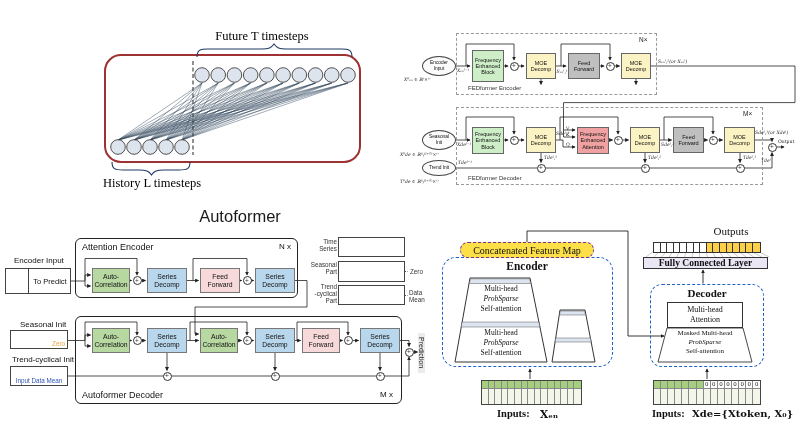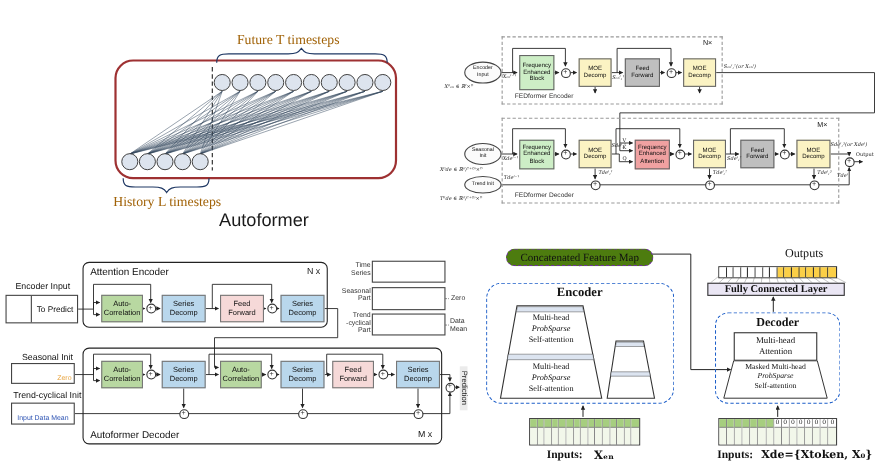--- a/index.html
+++ b/index.html
@@ -26,21 +26,21 @@
   .oval{position:absolute;z-index:2;border:0.8px solid #444;border-radius:50%;background:#fbfbfb;
         display:flex;flex-direction:column;align-items:center;justify-content:center;text-align:center;
         font-size:4.8px;line-height:1.15;box-sizing:border-box}
   .dashbox{position:absolute;z-index:2;border:1px dashed #999;box-sizing:border-box}
   .solidbox{position:absolute;z-index:2;border:1.2px solid #222;border-radius:6px;box-sizing:border-box}
   .mathlab{position:absolute;z-index:3;font:italic 4.6px "DejaVu Serif",serif;color:#222;white-space:nowrap}
   .fedlab{position:absolute;z-index:2;font:6px "Liberation Sans",sans-serif;color:#333;white-space:nowrap}
   .replab{position:absolute;z-index:2;font:6.5px "Liberation Sans",sans-serif;color:#222;white-space:nowrap}
   .aflab{position:absolute;z-index:2;font:9px "Liberation Sans",sans-serif;color:#111;white-space:nowrap}
   .afrep{position:absolute;z-index:2;font:8px "Liberation Sans",sans-serif;color:#111;white-space:nowrap}
-  .navylab{position:absolute;z-index:2;font:12.5px "Liberation Serif",serif;color:#a16207;text-align:center;white-space:nowrap}
+  .navylab{position:absolute;z-index:2;font:12.5px "Liberation Serif",serif;color:#000000;text-align:center;white-space:nowrap}
   .chartlab{position:absolute;z-index:2;font:6.3px "Liberation Sans",sans-serif;color:#333;text-align:right;line-height:1.15}
   .chartnote{position:absolute;z-index:2;font:6.3px "Liberation Sans",sans-serif;color:#333;line-height:1.15}
   .chartbox{position:absolute;z-index:2;border:0.8px solid #444;background:#fff;box-sizing:border-box}
   .initbox{position:absolute;z-index:2;border:0.9px solid #444;background:#fff;box-sizing:border-box}
   .serif{font-family:"Liberation Serif",serif}
   .inf-t{position:absolute;z-index:3;text-align:center;font:7.5px "Liberation Serif",serif;color:#111;white-space:nowrap}
   .bluedash{position:absolute;z-index:2;border:1.6px dashed #1e5fc9;box-sizing:border-box;background:transparent}
   .cellrow{position:absolute;z-index:2;display:flex;border:0.9px solid #444;background:#fff;box-sizing:border-box}
   .col{border-right:0.6px solid #888;display:flex;flex-direction:column;box-sizing:border-box}
   .col:last-child{border-right:none}
@@ -319,21 +319,21 @@
 <div class="plus" style="left:536.5px;top:163.5px"></div>
 <div class="plus" style="left:640.5px;top:163.5px"></div>
 <div class="plus" style="left:735.5px;top:163.5px"></div>
 <div class="mathlab" style="left:544px;top:155px">Tdeˡ,¹</div>
 <div class="mathlab" style="left:648px;top:155px">Tdeˡ,²</div>
 <div class="mathlab" style="left:743px;top:155px">Tdeˡ,³</div>
 <div class="mathlab" style="left:761px;top:158px">Tdeˡ</div>
 <div class="plus" style="left:767.5px;top:142.5px"></div>
 <div class="mathlab" style="left:778px;top:139px;font-style:normal">Output</div>
 
-<div class="title" style="left:170px;top:191px;width:140px">Autoformer</div>
+<div class="title" style="left:170px;top:207px;width:140px">Autoformer</div>
 
 <div class="aflab" style="left:14px;top:256px;font-size:8px">Encoder Input</div>
 <div class="initbox" style="left:5px;top:268px;width:66px;height:26px">
   <div style="position:absolute;left:22px;top:0;bottom:0;border-left:0.8px solid #444"></div>
   <div style="position:absolute;left:24px;top:0;width:40px;height:100%;display:flex;align-items:center;justify-content:center;font:7.5px 'Liberation Sans',sans-serif">To Predict</div>
 </div>
 
 <div class="solidbox" style="left:75px;top:238px;width:223px;height:60px"></div>
 <div class="aflab" style="left:82px;top:242px">Attention Encoder</div>
 <div class="afrep" style="left:279px;top:242px">N x</div>
@@ -383,21 +383,21 @@
 <div class="plus" style="left:343.5px;top:336px"></div>
 <div class="blk af c-sdblue" style="left:360px;top:328px;width:40px;height:25px">Series Decomp</div>
 
 <div class="plus" style="left:162.5px;top:371.5px"></div>
 <div class="plus" style="left:270.5px;top:371.5px"></div>
 <div class="plus" style="left:375.5px;top:371.5px"></div>
 <div class="plus" style="left:404.5px;top:347.5px"></div>
 <div class="vtext" style="left:418px;top:333px;height:40px">Prediction</div>
 
 
-<div class="abs" style="left:460px;top:226px;width:134px;height:16px;border:1.5px dashed #7030a0;border-radius:8px;display:flex;align-items:center;justify-content:center;font:10px 'Liberation Serif',serif;background:#4d7c0f;box-sizing:border-box;z-index:3">Concatenated Feature Map</div>
+<div class="abs" style="left:460px;top:242px;width:134px;height:16px;border:1.5px dashed #7030a0;border-radius:8px;display:flex;align-items:center;justify-content:center;font:10px 'Liberation Serif',serif;background:#fde047;box-sizing:border-box;z-index:3">Concatenated Feature Map</div>
 
 <div class="bluedash" style="left:442px;top:257px;width:171px;height:110px;border-radius:14px"></div>
 <div class="inf-t" style="left:487px;top:260px;width:80px;font-size:11.5px;font-weight:bold">Encoder</div>
 <div class="inf-t" style="left:466px;top:283.5px;width:70px">Multi-head</div>
 <div class="inf-t" style="left:466px;top:293.5px;width:70px;font-style:italic">ProbSparse</div>
 <div class="inf-t" style="left:466px;top:303.5px;width:70px">Self-attention</div>
 <div class="inf-t" style="left:466px;top:328px;width:70px">Multi-head</div>
 <div class="inf-t" style="left:466px;top:338px;width:70px;font-style:italic">ProbSparse</div>
 <div class="inf-t" style="left:466px;top:348px;width:70px">Self-attention</div>
 

